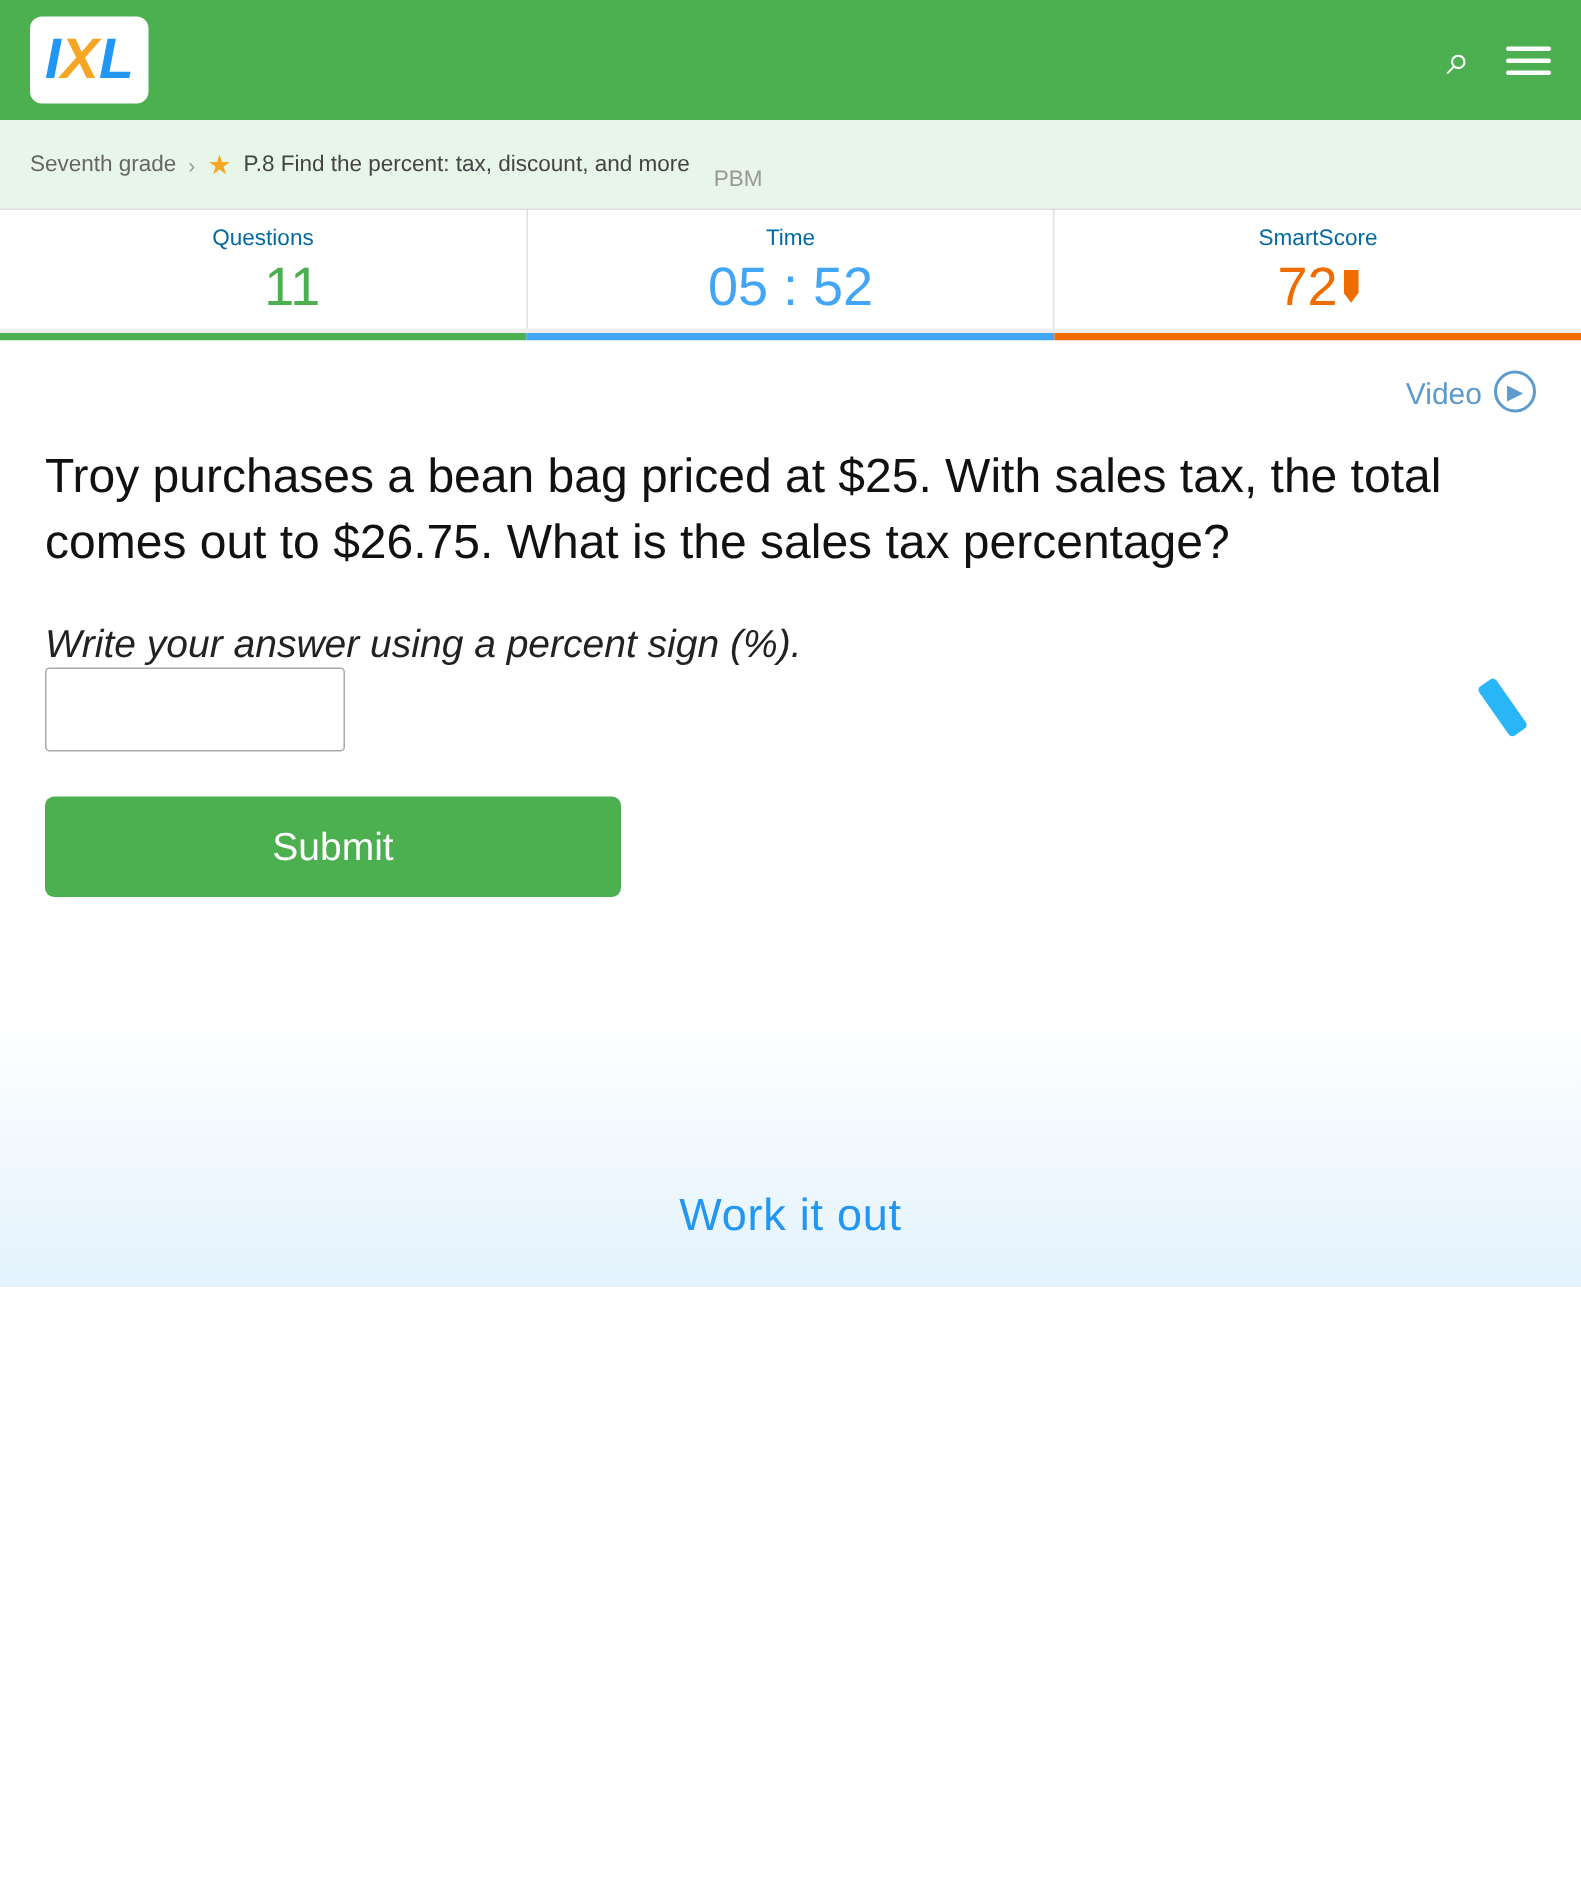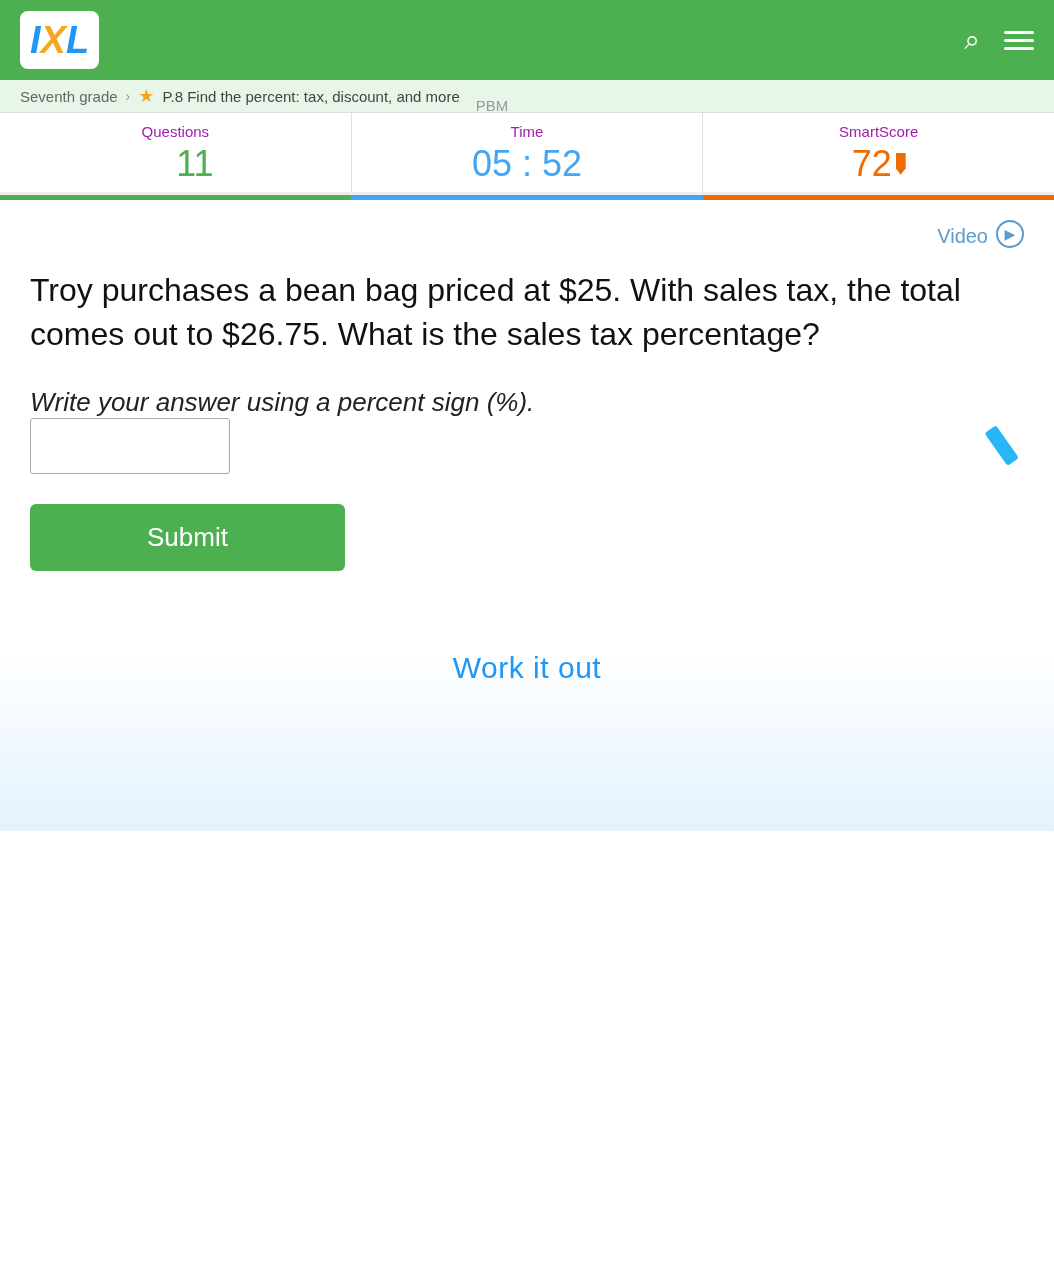--- a/index.html
+++ b/index.html
@@ -60,21 +60,21 @@
       display: block;
       width: 30px;
       height: 3px;
       background: #fff;
       border-radius: 2px;
     }
 
     
     .breadcrumb {
       background: #e8f5e9;
-      height: 33px;
+      height: 60px;
       display: flex;
       align-items: center;
       padding: 0 20px;
       gap: 8px;
       border-bottom: 1px solid #ddd;
     }
     .breadcrumb-grade {
       color: #666;
       font-size: 15px;
     }
@@ -106,21 +106,21 @@
       flex: 1;
       display: flex;
       flex-direction: column;
       align-items: center;
       padding: 10px 0 8px;
       border-right: 1px solid #e0e0e0;
     }
     .stat-item:last-child { border-right: none; }
     .stat-label {
       font-size: 15px;
-      color: #a21caf;
+      color: #0369a1;
       margin-bottom: 4px;
     }
     .stat-value-green {
       font-size: 36px;
       color: #4caf50;
       font-weight: 400;
       line-height: 1.1;
       margin-left: 39px;
     }
     .stat-value-blue {
@@ -222,31 +222,31 @@
     }
 
     
     .submit-btn {
       background: #4caf50;
       color: #fff;
       border: none;
       border-radius: 6px;
       font-size: 26px;
       padding: 18px 0;
-      width: 315px;
+      width: 384px;
       cursor: pointer;
       margin-bottom: 40px;
     }
 
     
     .footer-area {
       background: linear-gradient(to top, #e3f2fd 0%, #fff 100%);
       height: 180px;
       display: flex;
-      align-items: flex-start;
+      align-items: flex-end;
       justify-content: center;
       padding-bottom: 30px;
       position: relative;
     }
     .work-it-out {
       color: #2196f3;
       font-size: 30px;
       font-weight: 500;
       letter-spacing: 0.5px;
     }

